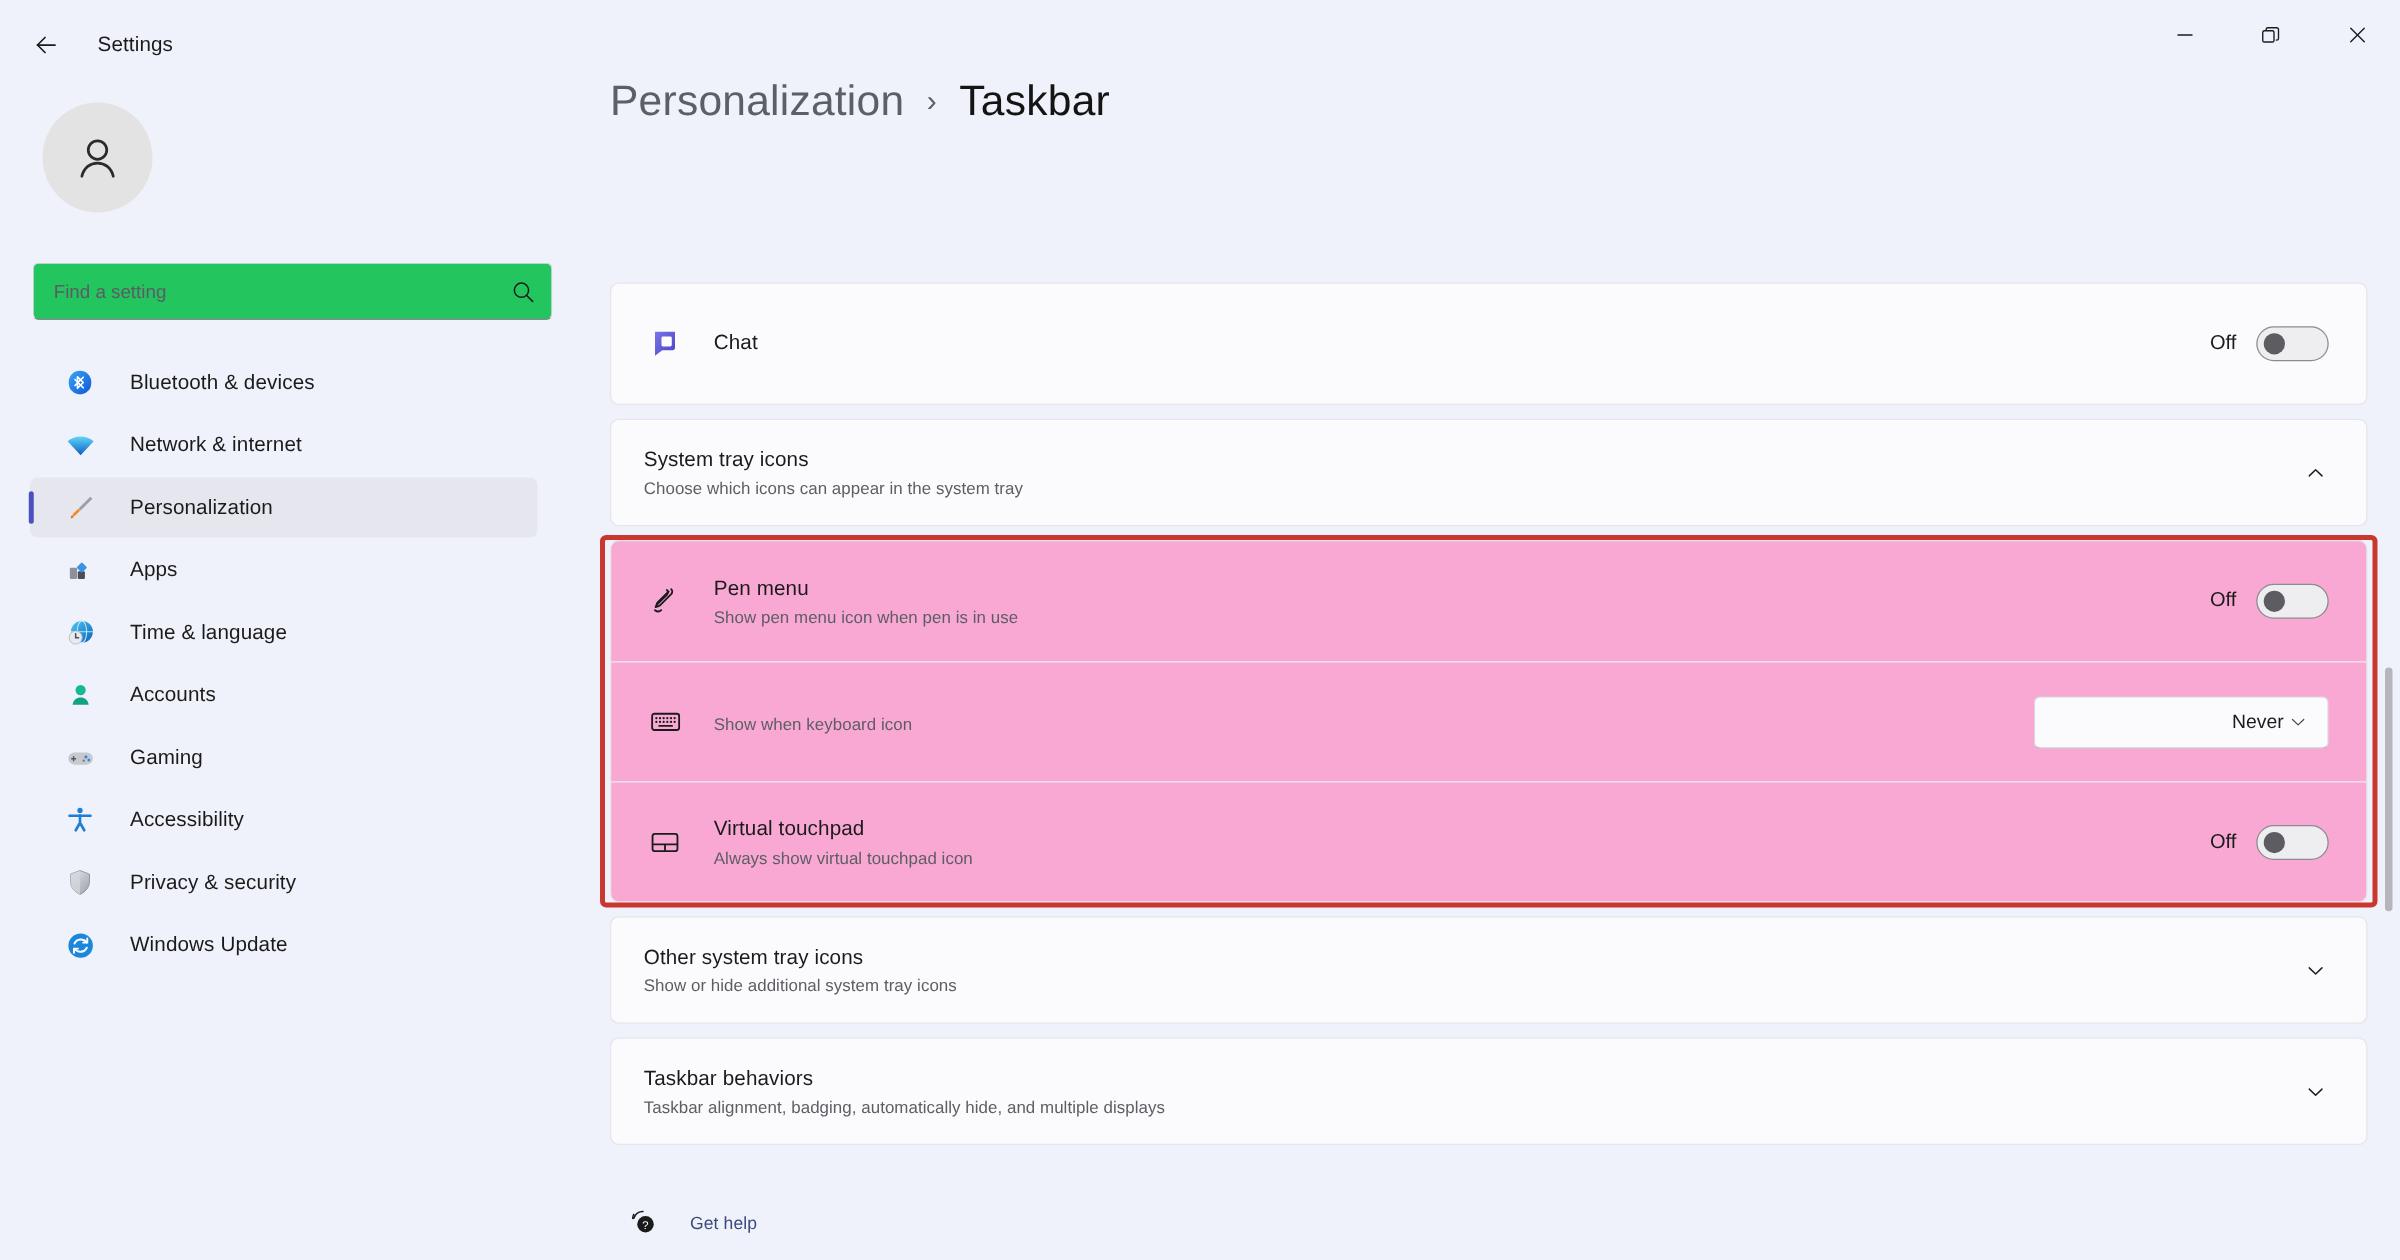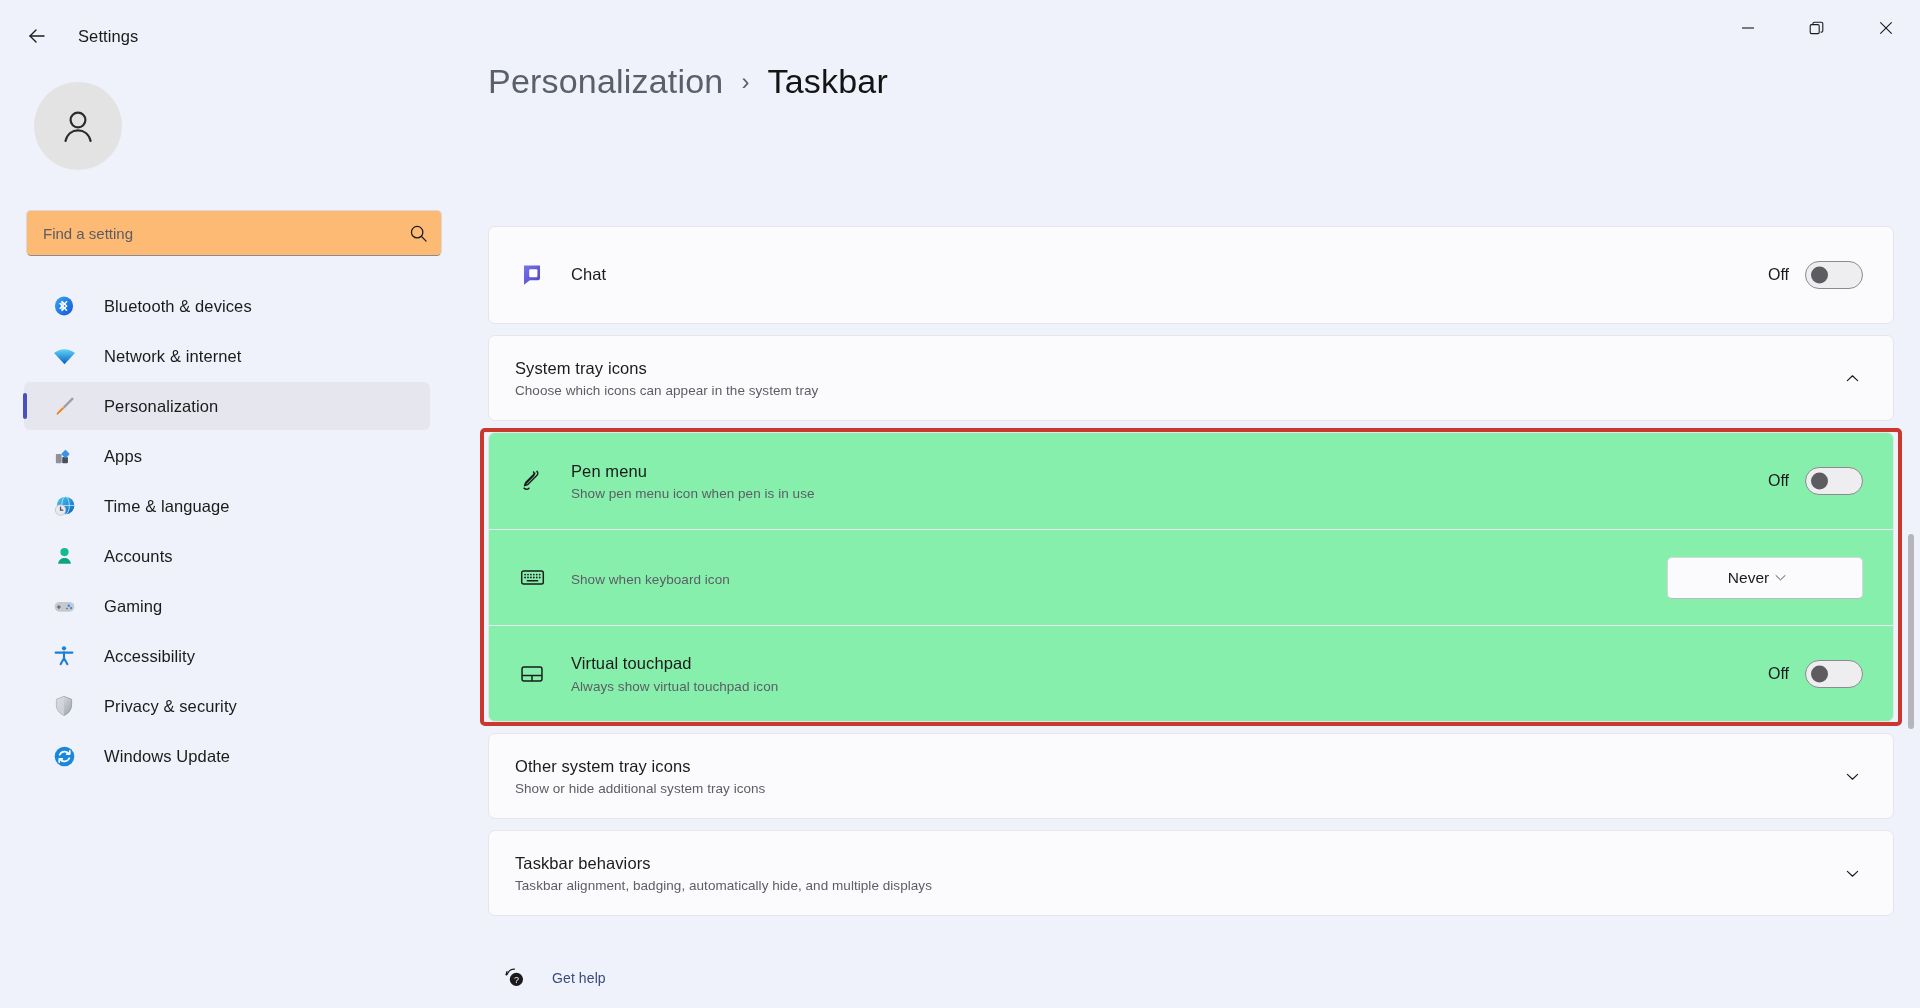--- a/index.html
+++ b/index.html
@@ -46,21 +46,21 @@
   }
   .avatar-wrap { margin: 10px 0 0 10px; }
   .avatar {
     width: 88px; height: 88px; border-radius: 50%;
     background: #e3e3e3;
     display: flex; align-items: center; justify-content: center;
   }
   .search-box {
     margin: 40px 0 0 2px;
     height: 46px; width: 416px;
-    background: #fdba74;
+    background: #22c55e;
     border: 1px solid #d8d8dd;
     border-bottom: 1.6px solid #8a8a90;
     border-radius: 5px;
     display: flex; align-items: center;
     padding: 0 13px 0 16px;
   }
   .search-box input {
     flex: 1; border: none; outline: none; background: transparent;
     font-family: "Liberation Sans", sans-serif; font-size: 15px; color: #1b1b1b;
   }
@@ -130,43 +130,43 @@
     position: relative; cursor: pointer; flex: 0 0 58px;
   }
   .toggle .knob {
     position: absolute; left: 5px; top: 50%;
     transform: translateY(-50%);
     width: 17px; height: 17px; border-radius: 50%;
     background: #5c5c61;
   }
 
   .dropdown {
-    width: 196px; height: 42px;
+    width: 236px; height: 42px;
     background: #fbfbfd;
     border: 1px solid #d6d6db;
     border-bottom-color: #b9b9c0;
     border-radius: 5px;
-    display: flex; align-items: center; justify-content: center;
-    padding: 0 26px 0 15px;
+    display: flex; align-items: center; justify-content: flex-end;
+    padding: 0 13px 0 15px;
     cursor: pointer;
     font-size: 15.5px; color: #1b1b1b;
   }
 
   
   .expander {
     display: flex; align-items: center;
     min-height: 84px;
     padding: 0 30px 0 26px;
     cursor: pointer;
   }
   .expander .row-text { flex: 1; }
   .chev { width: 22px; height: 22px; display:flex; align-items:center; justify-content:center; }
 
   
-  .group { background: #86efac; border: 1px solid #e6e6ea; border-radius: 7px; margin-bottom: 11px; }
+  .group { background: #f9a8d4; border: 1px solid #e6e6ea; border-radius: 7px; margin-bottom: 11px; }
   .group .sub-row { border-top: 1px solid #ececf0; }
   .group .sub-row:first-child { border-top: none; }
 
   
   .highlight-box {
     position: absolute;
     border: 4px solid #c9372e;
     border-radius: 5px;
     pointer-events: none;
     z-index: 20;

